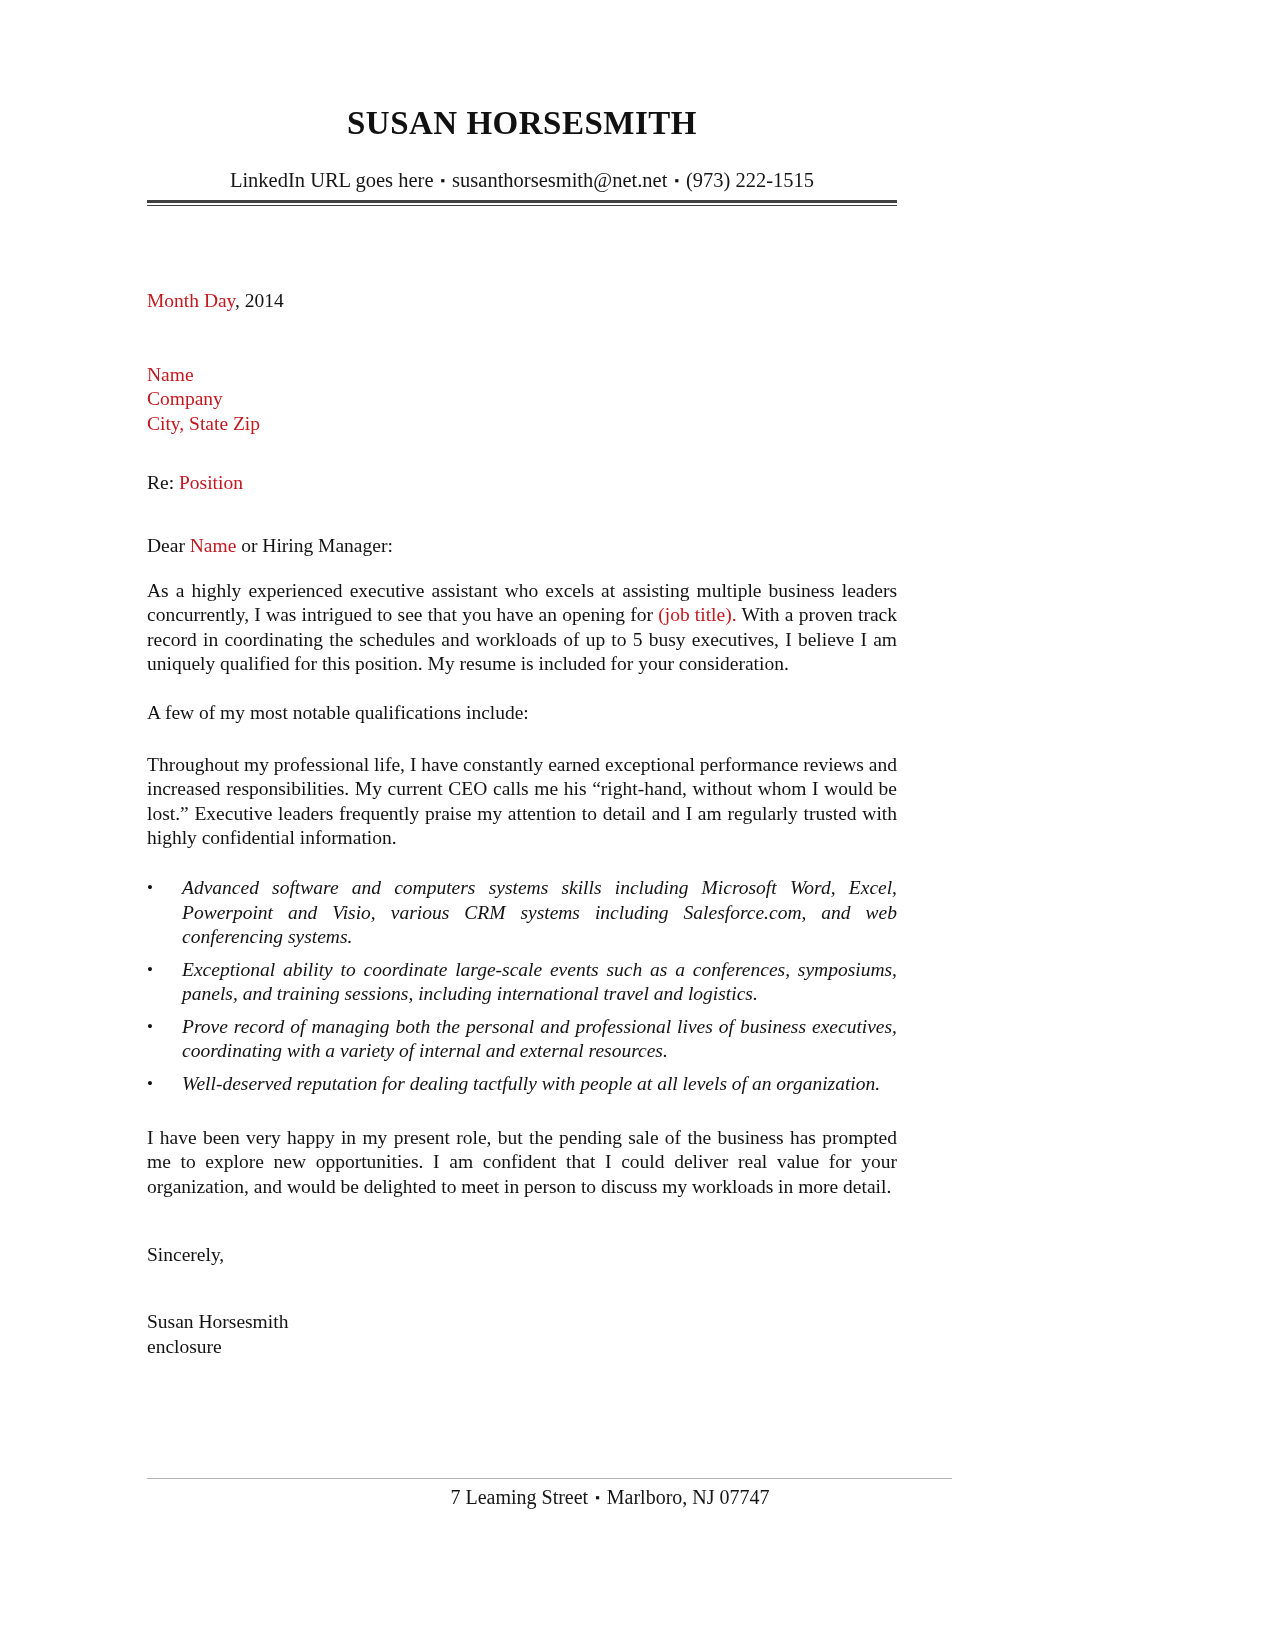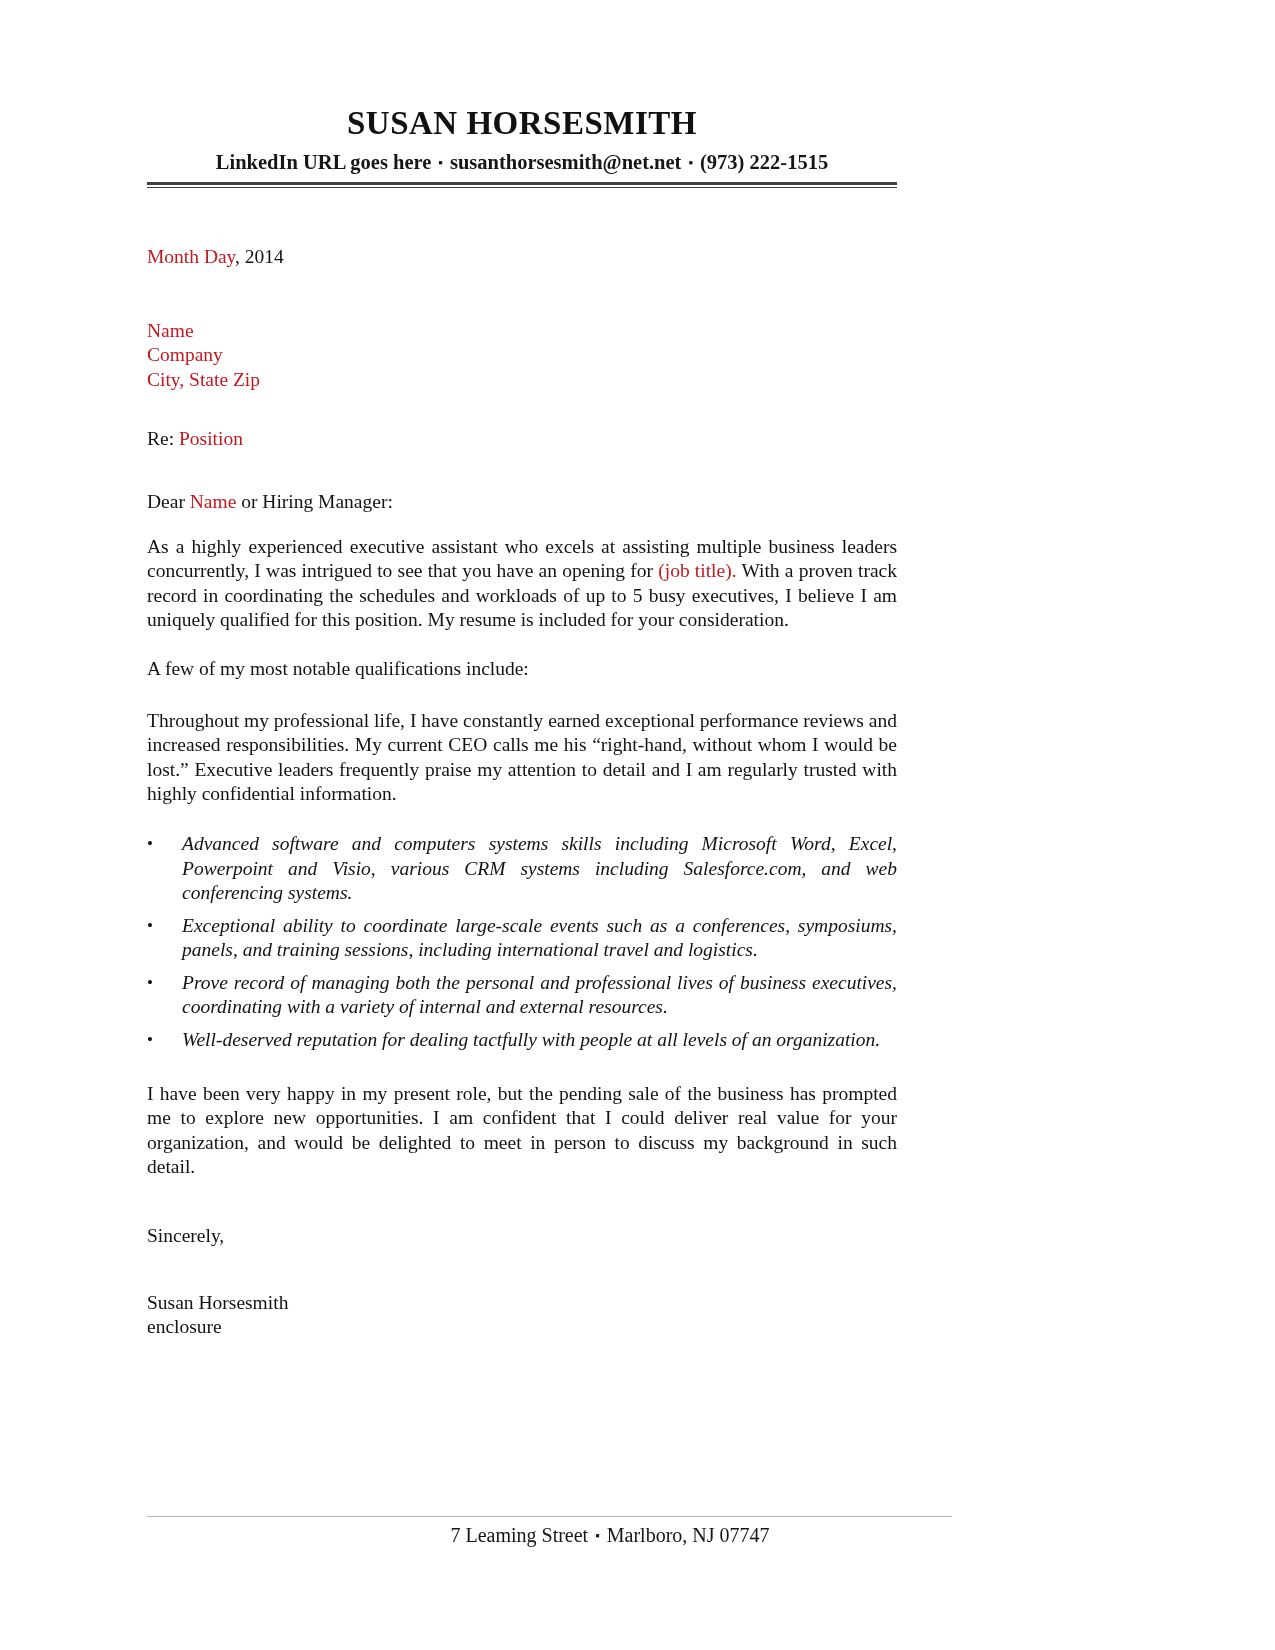--- a/index.html
+++ b/index.html
@@ -21,43 +21,42 @@
   
   .letterhead { text-align: center; }
   .lh-name {
     font-size: 33px;
     font-weight: bold;
     line-height: 40px;
     letter-spacing: 0.5px;
     color: #111;
   }
   .lh-contact {
-    margin-top: 6px;
+    margin-top: 24px;
     font-size: 20.5px;
     line-height: 26px;
     color: #161616;
-    font-weight: bold;
   }
   .lh-contact .sep {
     font-size: 13px;
     vertical-align: 2px;
     padding: 0 7px;
     color: #111;
   }
   .lh-rule {
     margin-top: 6px;
     height: 6px;
     border-top: 3px solid #414141;
     border-bottom: 1px solid #414141;
   }
 
   
   .body-text { font-size: 19.5px; line-height: 24.6px; }
 
-  .date-line { margin-top: 57px; }
+  .date-line { margin-top: 83px; }
   .recipient { margin-top: 49px; }
   .subject { margin-top: 35px; }
   .salutation { margin-top: 38px; }
 
   .para { text-align: justify; }
   .p1 { margin-top: 20px; }
   .p2 { margin-top: 27px; }
   .lead-in { margin-top: 24px; }
   .closing { margin-top: 29px; }
 
@@ -80,21 +79,21 @@
   
   .valediction { margin-top: 44px; }
   .signature-name { margin-top: 42px; }
   .enclosure { }
 
   
   .footer {
     position: absolute;
     left: 147px;
     right: 147px;
-    top: 1516px;
+    top: 1478px;
   }
   .footer-rule {
     border-top: 1px solid #b3b3b3;
   }
   .footer-text {
     width: 926px; 
     margin-top: 6px;
     text-align: center;
     font-size: 20px;
     line-height: 25px;
@@ -157,21 +156,21 @@
     <li>
       <span class="bullet-marker">•</span>
       <span class="bullet-text">Prove record of managing both the personal and professional lives of business executives, coordinating with a variety of internal and external resources.</span>
     </li>
     <li>
       <span class="bullet-marker">•</span>
       <span class="bullet-text">Well-deserved reputation for dealing tactfully with people at all levels of an organization.</span>
     </li>
   </ul>
 
-  <p class="body-text para closing">I have been very happy in my present role, but the pending sale of the business has prompted me to explore new opportunities.  I am confident that I could deliver real value for your organization, and would be delighted to meet in person to discuss my background in such detail.</p>
+  <p class="body-text para closing">I have been very happy in my present role, but the pending sale of the business has prompted me to explore new opportunities.  I am confident that I could deliver real value for your organization, and would be delighted to meet in person to discuss my workloads in more detail.</p>
 
   <div class="body-text valediction">Sincerely,</div>
   <div class="body-text signature-name">Susan Horsesmith</div>
   <div class="body-text enclosure">enclosure</div>
 
   <div class="footer">
     <div class="footer-rule"></div>
     <div class="footer-text">
       <span>7 Leaming Street</span><span class="sep">▪</span><span>Marlboro, NJ 07747</span>
     </div>

